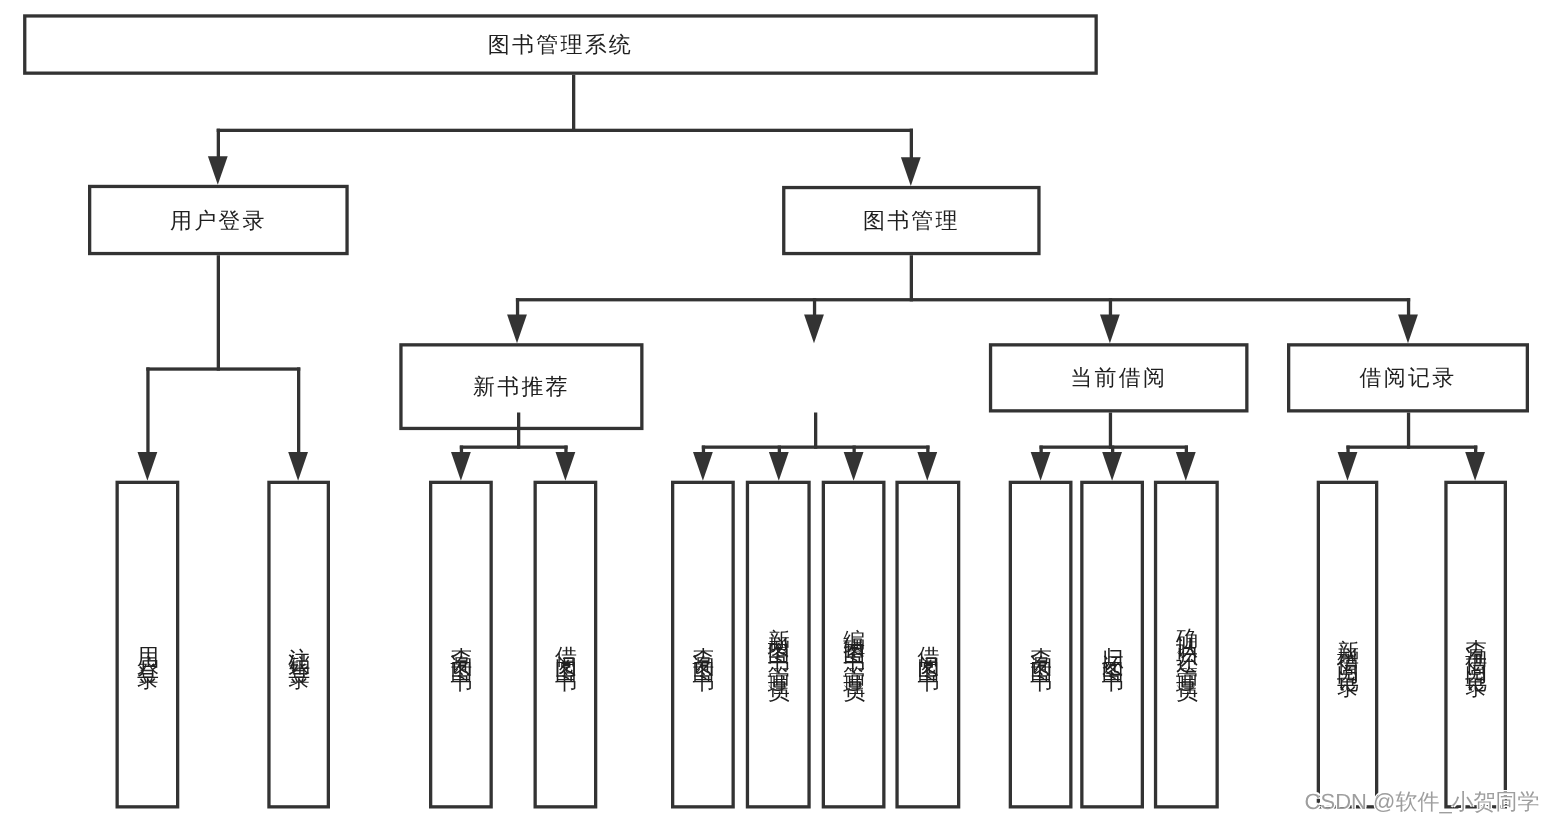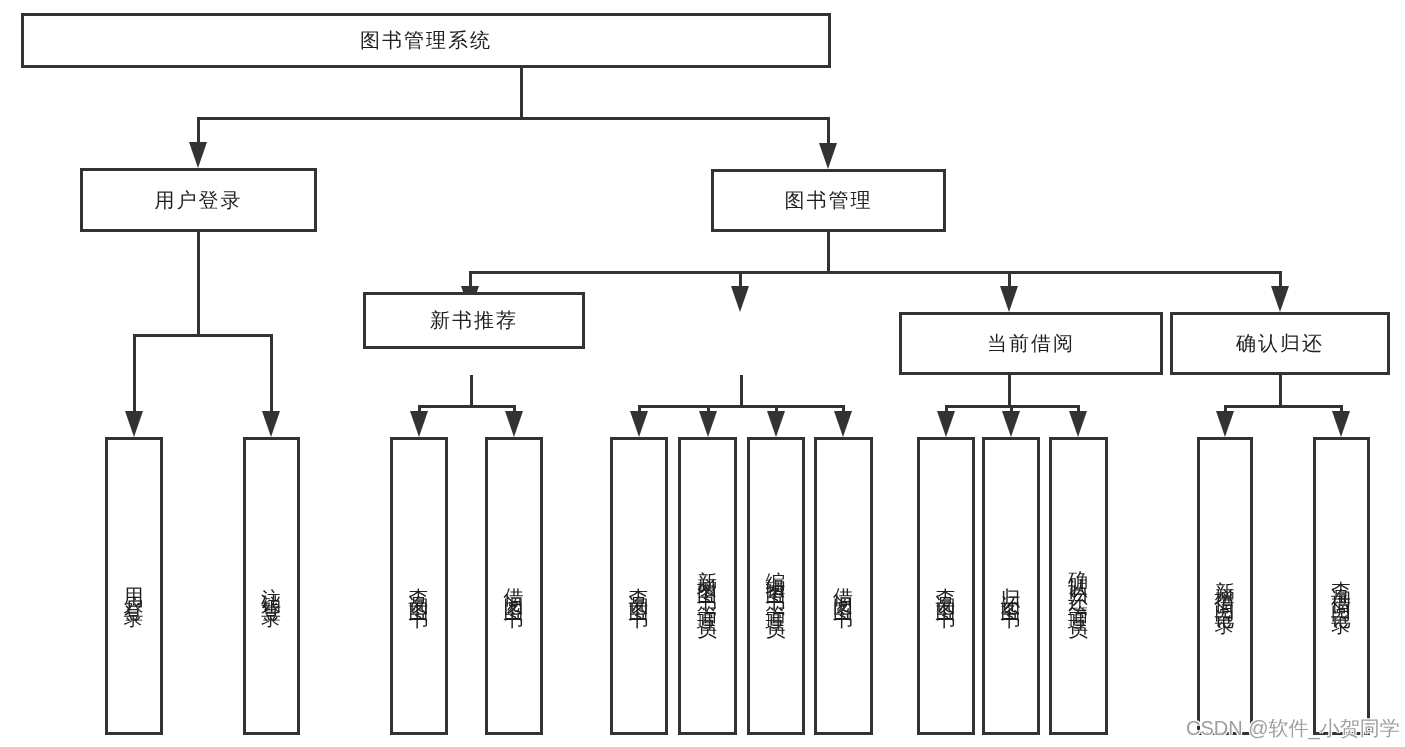--- a/index.html
+++ b/index.html
@@ -50,21 +50,21 @@
     text-shadow:1px 1px 0 #ffffff,-1px -1px 0 #ffffff,1px -1px 0 #ffffff,-1px 1px 0 #ffffff;
     white-space:nowrap;
     z-index:5;
   }
 </style>
 </head>
 <body>
 
 <div class="canvas">
 
-  <div class="box hlabel" style="left:21px;top:13px;width:810px;height:55px;">
+  <div class="box hlabel" style="left:21px;top:13px;width:977px;height:55px;">
     <span>图书管理系统</span>
   </div>
 
   <div class="vline" style="left:520px;top:68px;height:52px;"></div>
   <div class="hline" style="left:197px;top:117px;width:633px;"></div>
   <div class="vline" style="left:197px;top:117px;height:28px;"></div>
   <div class="arrow" style="left:189px;top:142px;"></div>
   <div class="vline" style="left:827px;top:117px;height:28px;"></div>
   <div class="arrow" style="left:819px;top:143px;"></div>
 
@@ -86,28 +86,28 @@
   <div class="hline" style="left:469px;top:271px;width:813px;"></div>
   <div class="vline" style="left:469px;top:271px;height:18px;"></div>
   <div class="arrow" style="left:461px;top:286px;"></div>
   <div class="vline" style="left:739px;top:271px;height:18px;"></div>
   <div class="arrow" style="left:731px;top:286px;"></div>
   <div class="vline" style="left:1008px;top:271px;height:18px;"></div>
   <div class="arrow" style="left:1000px;top:286px;"></div>
   <div class="vline" style="left:1279px;top:271px;height:18px;"></div>
   <div class="arrow" style="left:1271px;top:286px;"></div>
 
-  <div class="box hlabel" style="left:363px;top:292px;width:222px;height:57px;justify-content:center;">
+  <div class="box hlabel" style="left:363px;top:312px;width:222px;height:79px;justify-content:center;">
     <span>新书推荐</span>
   </div>
-  <div class="box hlabel" style="left:899px;top:312px;width:264px;height:63px;">
+  <div class="box hlabel" style="left:899px;top:312px;width:236px;height:63px;">
     <span>当前借阅</span>
   </div>
   <div class="box hlabel" style="left:1170px;top:312px;width:220px;height:63px;">
-    <span>确认归还</span>
+    <span>借阅记录</span>
   </div>
 
   <div class="vline" style="left:470px;top:375px;height:33px;"></div>
   <div class="hline" style="left:418px;top:405px;width:98px;"></div>
   <div class="vline" style="left:418px;top:405px;height:12px;"></div>
   <div class="arrow" style="left:410px;top:411px;"></div>
   <div class="vline" style="left:513px;top:405px;height:12px;"></div>
   <div class="arrow" style="left:505px;top:411px;"></div>
 
   <div class="vline" style="left:740px;top:375px;height:33px;"></div>

